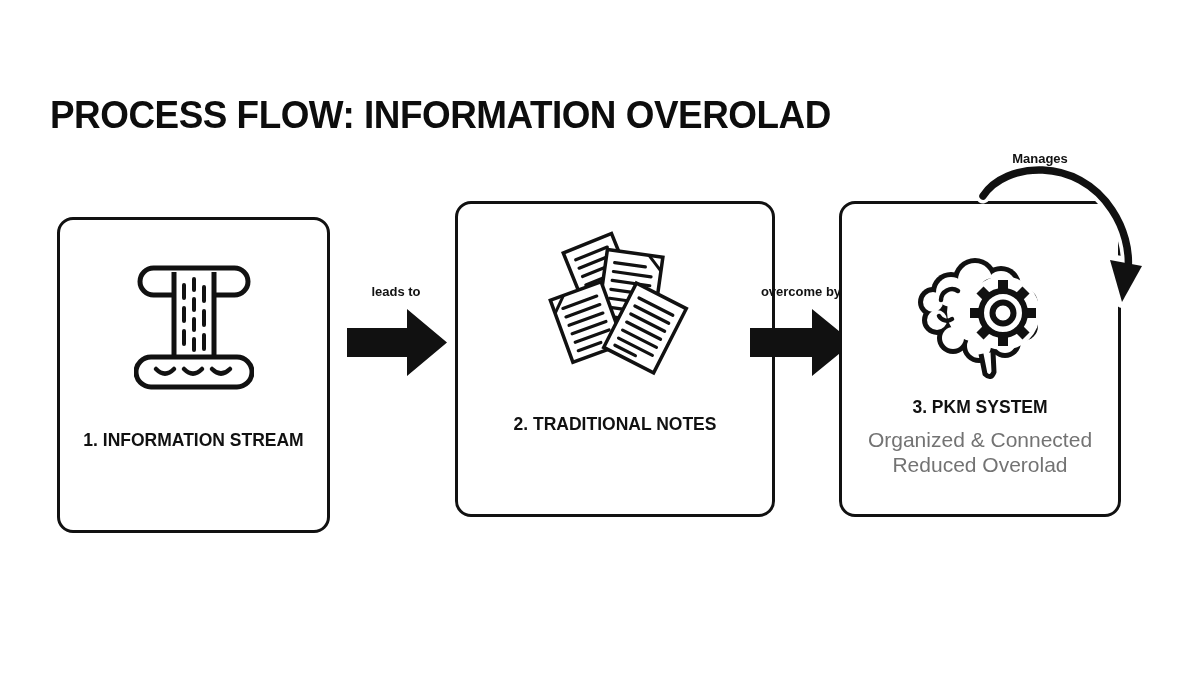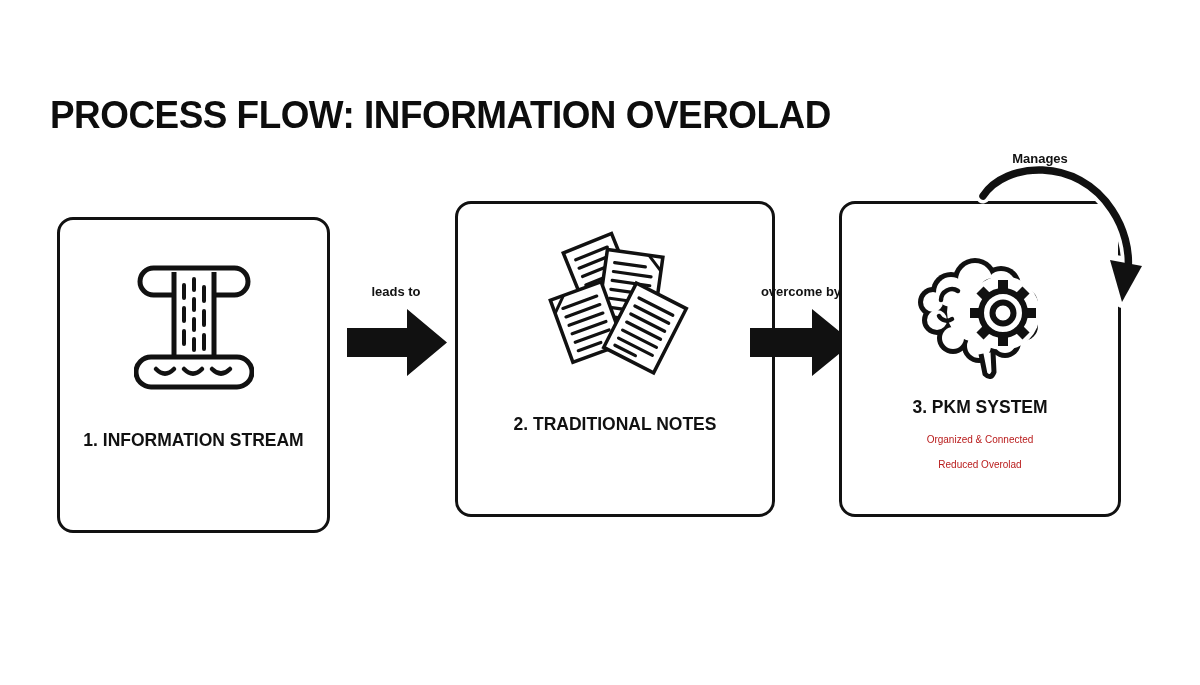--- a/index.html
+++ b/index.html
@@ -19,21 +19,21 @@
   #box-1{left:57px;width:273px;margin-top:16px;}
   #box-2{left:455px;width:320px;}
   #box-3{left:839px;width:282px;border-color:#111111;}
   .box-icon{position:absolute;left:50%;transform:translateX(-50%);}
   .box-title{
     position:absolute;left:0;width:100%;text-align:center;
     font-weight:700;font-size:17.5px;color:#111;white-space:nowrap;
   }
   .box-sub{
     position:absolute;left:0;width:100%;text-align:center;
-    font-weight:400;font-size:10px;color:#b91c1c;line-height:25px;
+    font-weight:400;font-size:21px;color:#737373;line-height:25px;
   }
   .conn-label{
     position:absolute;text-align:center;font-weight:700;font-size:13px;color:#111;
     white-space:nowrap;
   }
   .conn-arrow{position:absolute;}
   svg{display:block;}
   .ink-stroke{stroke:#111111;fill:none;}
 </style>
 </head>

